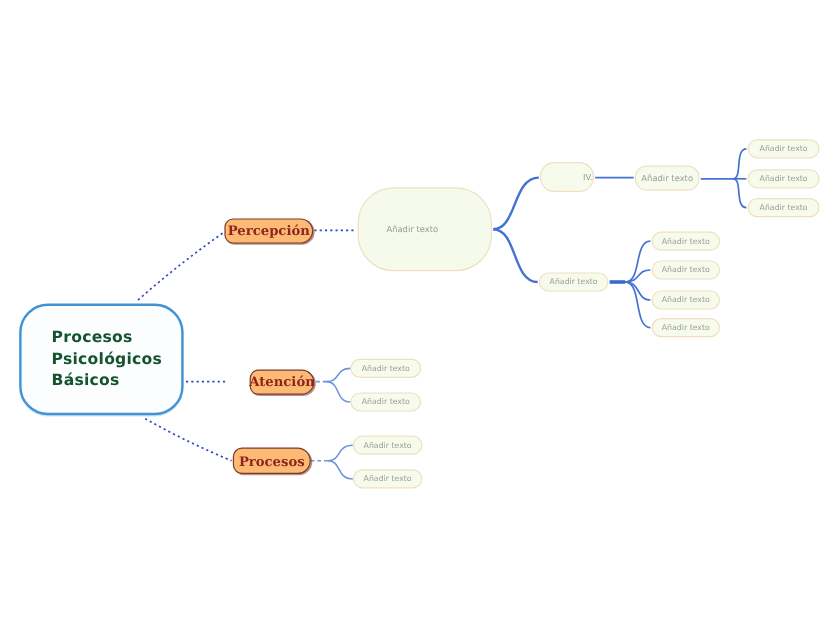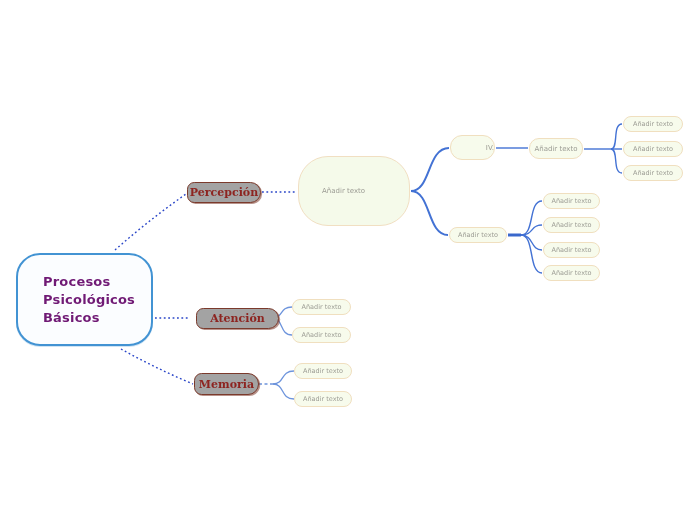--- a/index.html
+++ b/index.html
@@ -10,27 +10,27 @@
   }
   #canvas{position:absolute;inset:0;width:696px;height:520px;}
   svg.wires{position:absolute;left:0;top:0;width:696px;height:520px;pointer-events:none;}
   .node{
     position:absolute;box-sizing:border-box;
     display:flex;align-items:center;justify-content:center;
     white-space:nowrap;cursor:default;
   }
   .root{
     background:#fbfdff;border:2px solid #4293d3;border-radius:24px;
-    color:#701a75;font-weight:bold;font-size:13px;line-height:18px;
+    color:#14532d;font-weight:bold;font-size:13px;line-height:18px;
     justify-content:flex-start;padding-left:25px;
     box-shadow:0 1px 0 rgba(66,147,211,.25);
   }
   .root .lbl{white-space:normal;width:106px;letter-spacing:.2px;}
   .branch{
-    background:#a3a3a3;border:1.6px solid #7b3a2c;
+    background:#fdba74;border:1.6px solid #7b3a2c;
     border-radius:9px 13px 13px 9px;
     color:#8d2420;font-family:"DejaVu Serif","Liberation Serif",serif;
     font-weight:bold;font-size:11px;
     box-shadow:1.2px 1px 0 rgba(123,58,44,.55);
   }
   .leaf{
     background:#f7fbec;border:1.4px solid #f0dfbf;border-radius:9px;
     color:#9c9c94;font-size:6.5px;
   }
   .leaf.lg{font-size:7px;}
@@ -89,25 +89,25 @@
     </g>
   </svg>
 
   <div class="node root" style="left:16px;top:253px;width:137px;height:93px;">
     <span class="lbl">Procesos Psicológicos Básicos</span>
   </div>
 
   <div class="node branch" style="left:187px;top:182px;width:74px;height:21px;">
     <span>Percepción</span>
   </div>
-  <div class="node branch" style="left:196px;top:308px;width:83px;height:21px;text-align:center;">
+  <div class="node branch" style="left:208px;top:308px;width:54px;height:21px;text-align:center;">
     <span>Atención</span>
   </div>
   <div class="node branch" style="left:194px;top:373px;width:65px;height:22px;">
-    <span>Memoria</span>
+    <span>Procesos</span>
   </div>
 
   <div class="node big" style="left:298px;top:156px;width:112px;height:70px;">
     <span>Añadir texto</span>
   </div>
   <div class="node leaf lg" style="left:450px;top:135px;width:45px;height:25px;border-radius:12px;justify-content:flex-end;">
     <span>IV.</span>
   </div>
   <div class="node leaf lg" style="left:529px;top:138px;width:54px;height:21px;border-radius:10px;">
     <span>Añadir texto</span>

